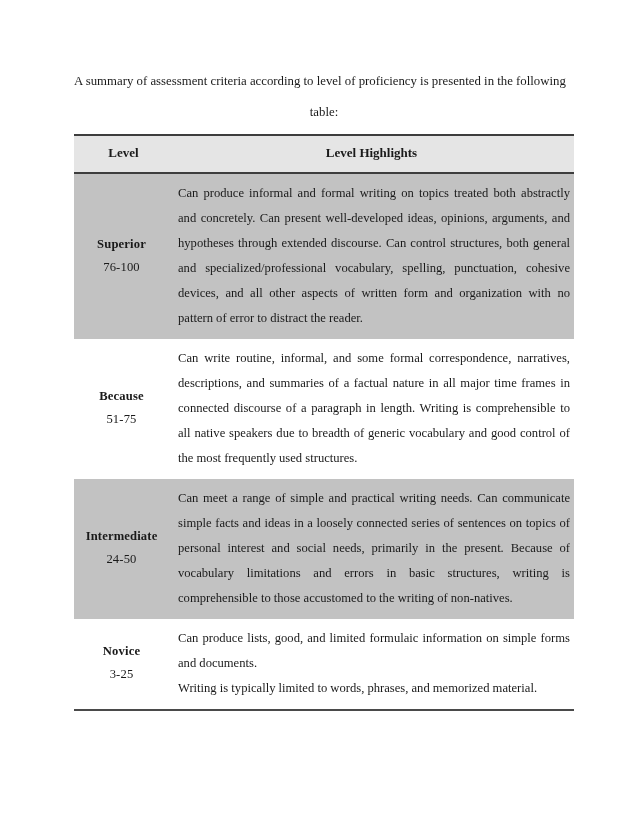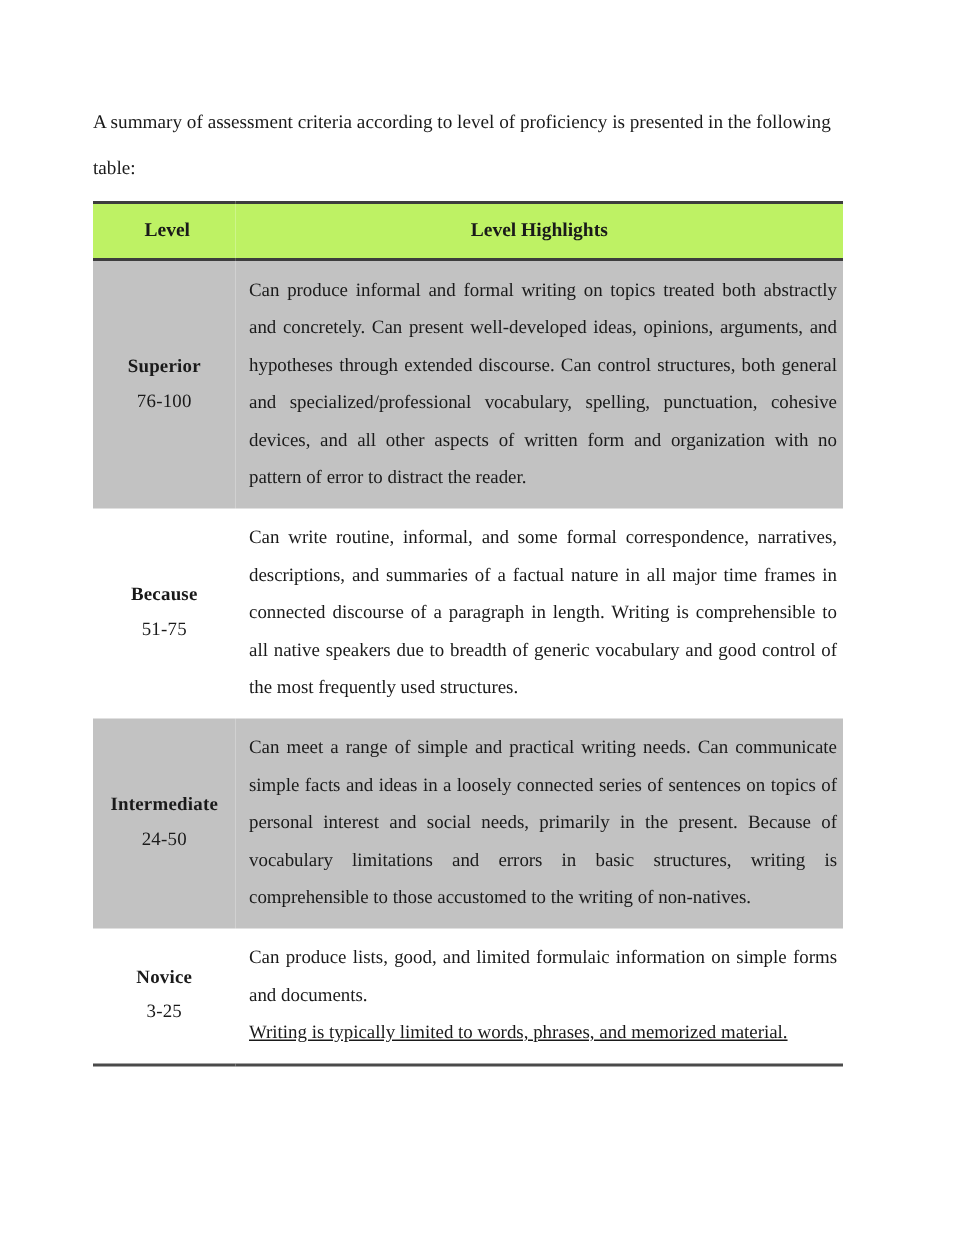--- a/index.html
+++ b/index.html
@@ -17,57 +17,57 @@
   .page {
     position: relative;
     width: 638px;
     height: 826px;
     box-sizing: border-box;
     padding: 0;
     overflow: hidden;
   }
   .content {
     position: absolute;
-    left: 62px;
+    left: 74px;
     top: 66px;
     width: 500px;
   }
 
   
   .intro {
     font-size: 12.8px;
     line-height: 31px;
     text-align: justify;
     text-justify: inter-word;
     margin: 0 0 6px 0;
     color: #1a1a1a;
   }
   .intro .tail {
     display: block;
-    text-align: left;
+    text-align: center;
   }
 
   
   .crit-table {
     width: 500px;
     border-collapse: collapse;
     margin-top: 4px;
     table-layout: fixed;
   }
   .crit-table col.c-level { width: 95px; }
   .crit-table col.c-high  { width: 405px; }
 
   .crit-table thead th {
     font-size: 13px;
     font-weight: bold;
     text-align: center;
     padding: 9px 0 11px 0;
     border-top: 2.2px solid #3d3d3d;
     border-bottom: 2.2px solid #3d3d3d;
-    background: #bef264;
+    background: #e5e5e5;
     vertical-align: middle;
   }
   .crit-table thead th.th-level    { padding-left: 4px; }
   .crit-table thead th.th-highlights { padding-left: 0; }
 
   .crit-table tbody td {
     font-size: 12.6px;
     line-height: 25px;
     vertical-align: middle;
     border: none;
@@ -108,21 +108,20 @@
   td.desc-cell p {
     margin: 0;
     text-align: justify;
     text-justify: inter-word;
   }
   td.desc-cell p.nojust {
     text-align: left;
   }
   td.desc-cell p + p {
     margin-top: 0;
-    text-decoration: underline;
   }
 </style>
 </head>
 <body>
 
 <div class="page">
   <div class="content">
 
     <p class="intro">
       <span>A summary of assessment criteria according to level of proficiency is presented in the following</span>

